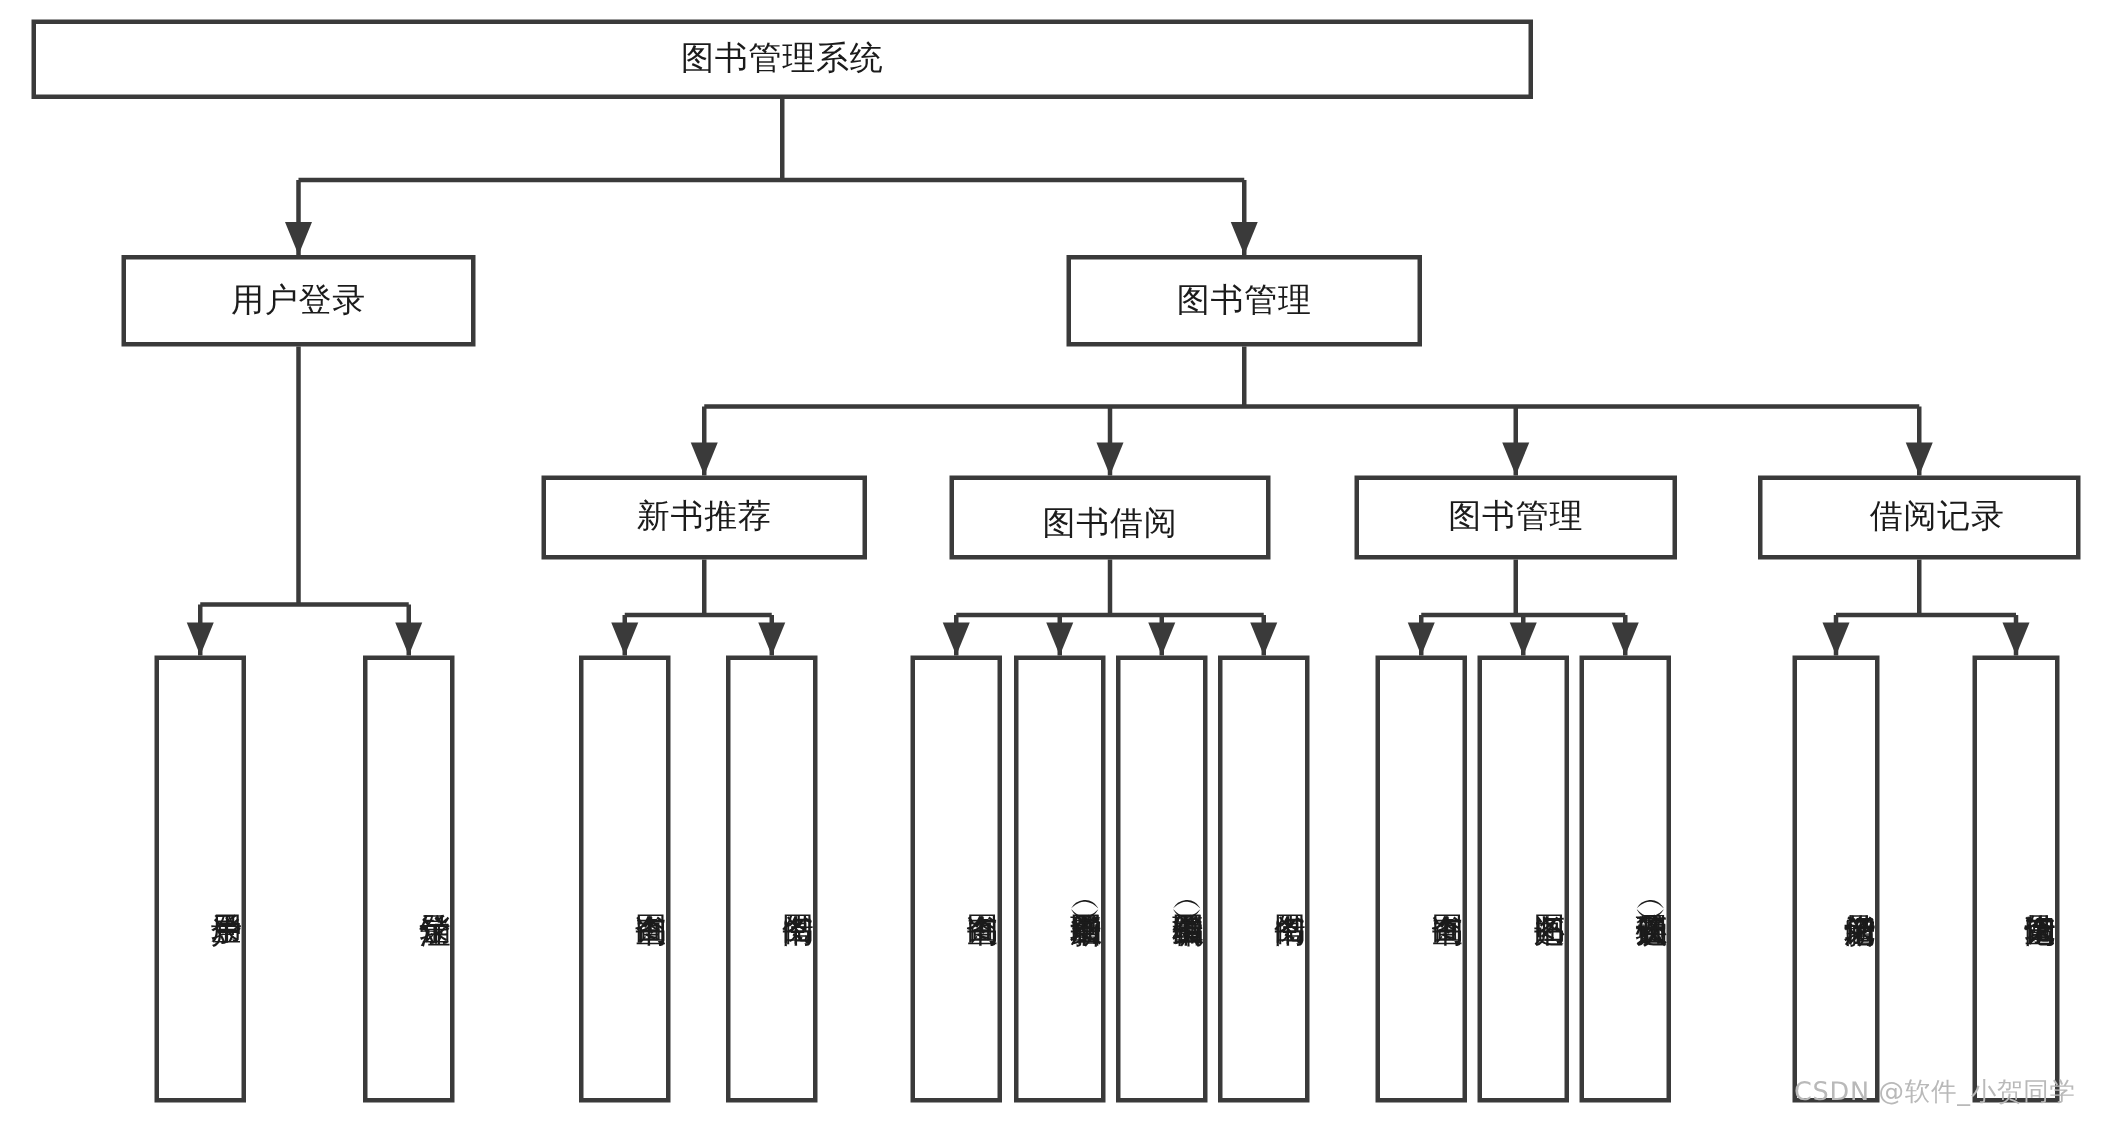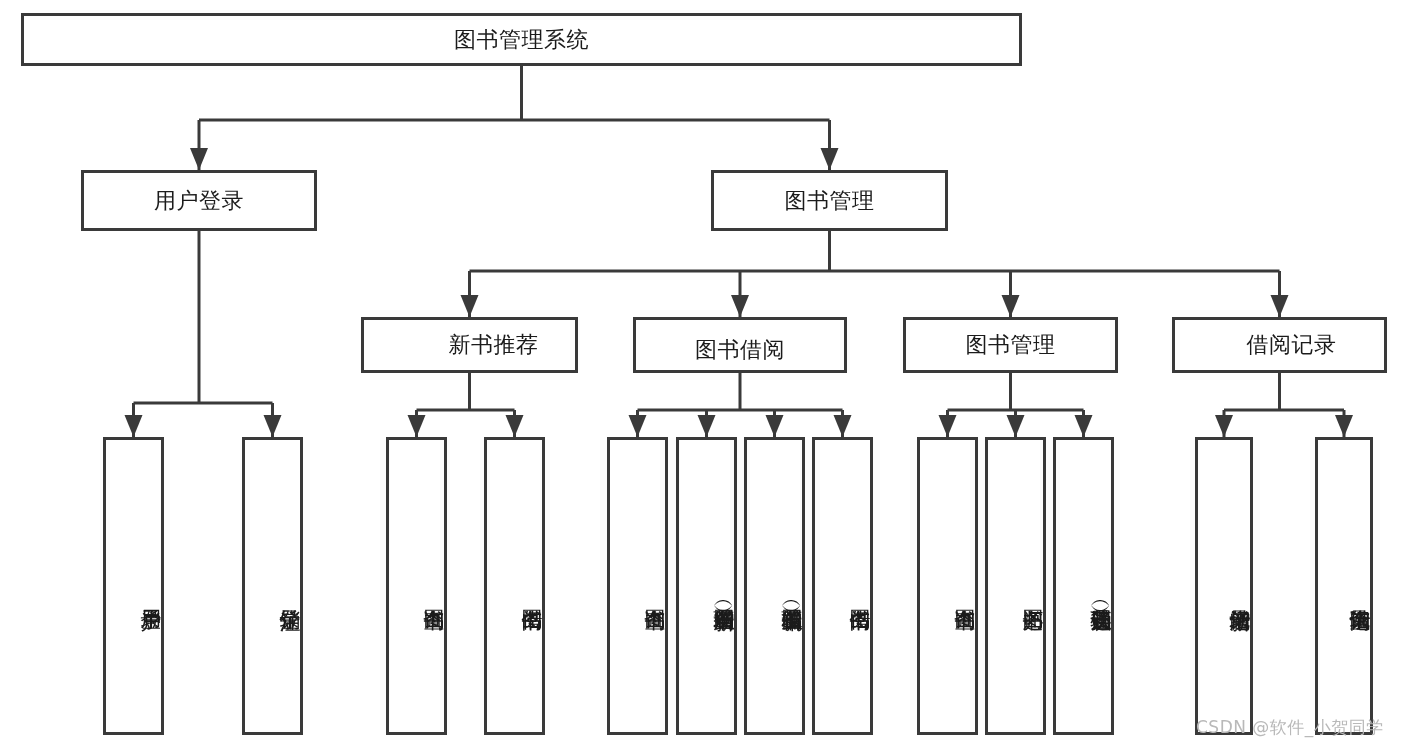--- a/index.html
+++ b/index.html
@@ -162,21 +162,21 @@
         <rect x="1054.5" y="438.5" width="58" height="295" class="node-box"></rect>
         <rect x="1196.5" y="438.5" width="55" height="295" class="node-box"></rect>
         <rect x="1316.5" y="438.5" width="55" height="295" class="node-box"></rect>
       </g>
   </svg>
 
   <div id="labels-layer">
       <div class="node-label-h" style="left: 21px; top: 13px; width: 1001px; height: 53px; border-radius: 22px;">图书管理系统</div>
       <div class="node-label-h" style="left: 81px; top: 170px; width: 236px; height: 61px;">用户登录</div>
       <div class="node-label-h" style="left: 711px; top: 170px; width: 237px; height: 61px; text-align: right;">图书管理</div>
-      <div class="node-label-h" style="left: 361px; top: 317px; width: 217px; height: 56px; margin-left: 24px;">新书推荐</div>
+      <div class="node-label-h" style="left: 361px; top: 317px; width: 217px; height: 56px;">新书推荐</div>
       <div class="node-label-h" style="left: 633px; top: 317px; width: 214px; height: 65px;">图书借阅</div>
       <div class="node-label-h" style="left: 903px; top: 317px; width: 215px; height: 56px;">图书管理</div>
       <div class="node-label-h" style="left: 1172px; top: 317px; width: 215px; height: 56px; padding-left: 12px;">借阅记录</div>
       <div class="node-label-v" style="left: 103px; top: 437px; width: 61px; height: 298px; padding-top: 14px; box-sizing: border-box;">用户登录</div>
       <div class="node-label-v" style="left: 242px; top: 437px; width: 61px; height: 298px; padding-top: 14px; box-sizing: border-box;">注销登录</div>
       <div class="node-label-v" style="left: 386px; top: 437px; width: 61px; height: 298px; padding-top: 14px; box-sizing: border-box;">查询图书</div>
       <div class="node-label-v" style="left: 484px; top: 437px; width: 61px; height: 298px; padding-top: 14px; box-sizing: border-box;">借阅图书</div>
       <div class="node-label-v" style="left: 607px; top: 437px; width: 61px; height: 298px; padding-top: 14px; box-sizing: border-box;">查询图书</div>
       <div class="node-label-v" style="left: 676px; top: 437px; width: 61px; height: 298px; padding-top: 14px; box-sizing: border-box;">新增图书（管理员）</div>
       <div class="node-label-v" style="left: 744px; top: 437px; width: 61px; height: 298px; padding-top: 14px; box-sizing: border-box;">编辑图书（管理员）</div>

